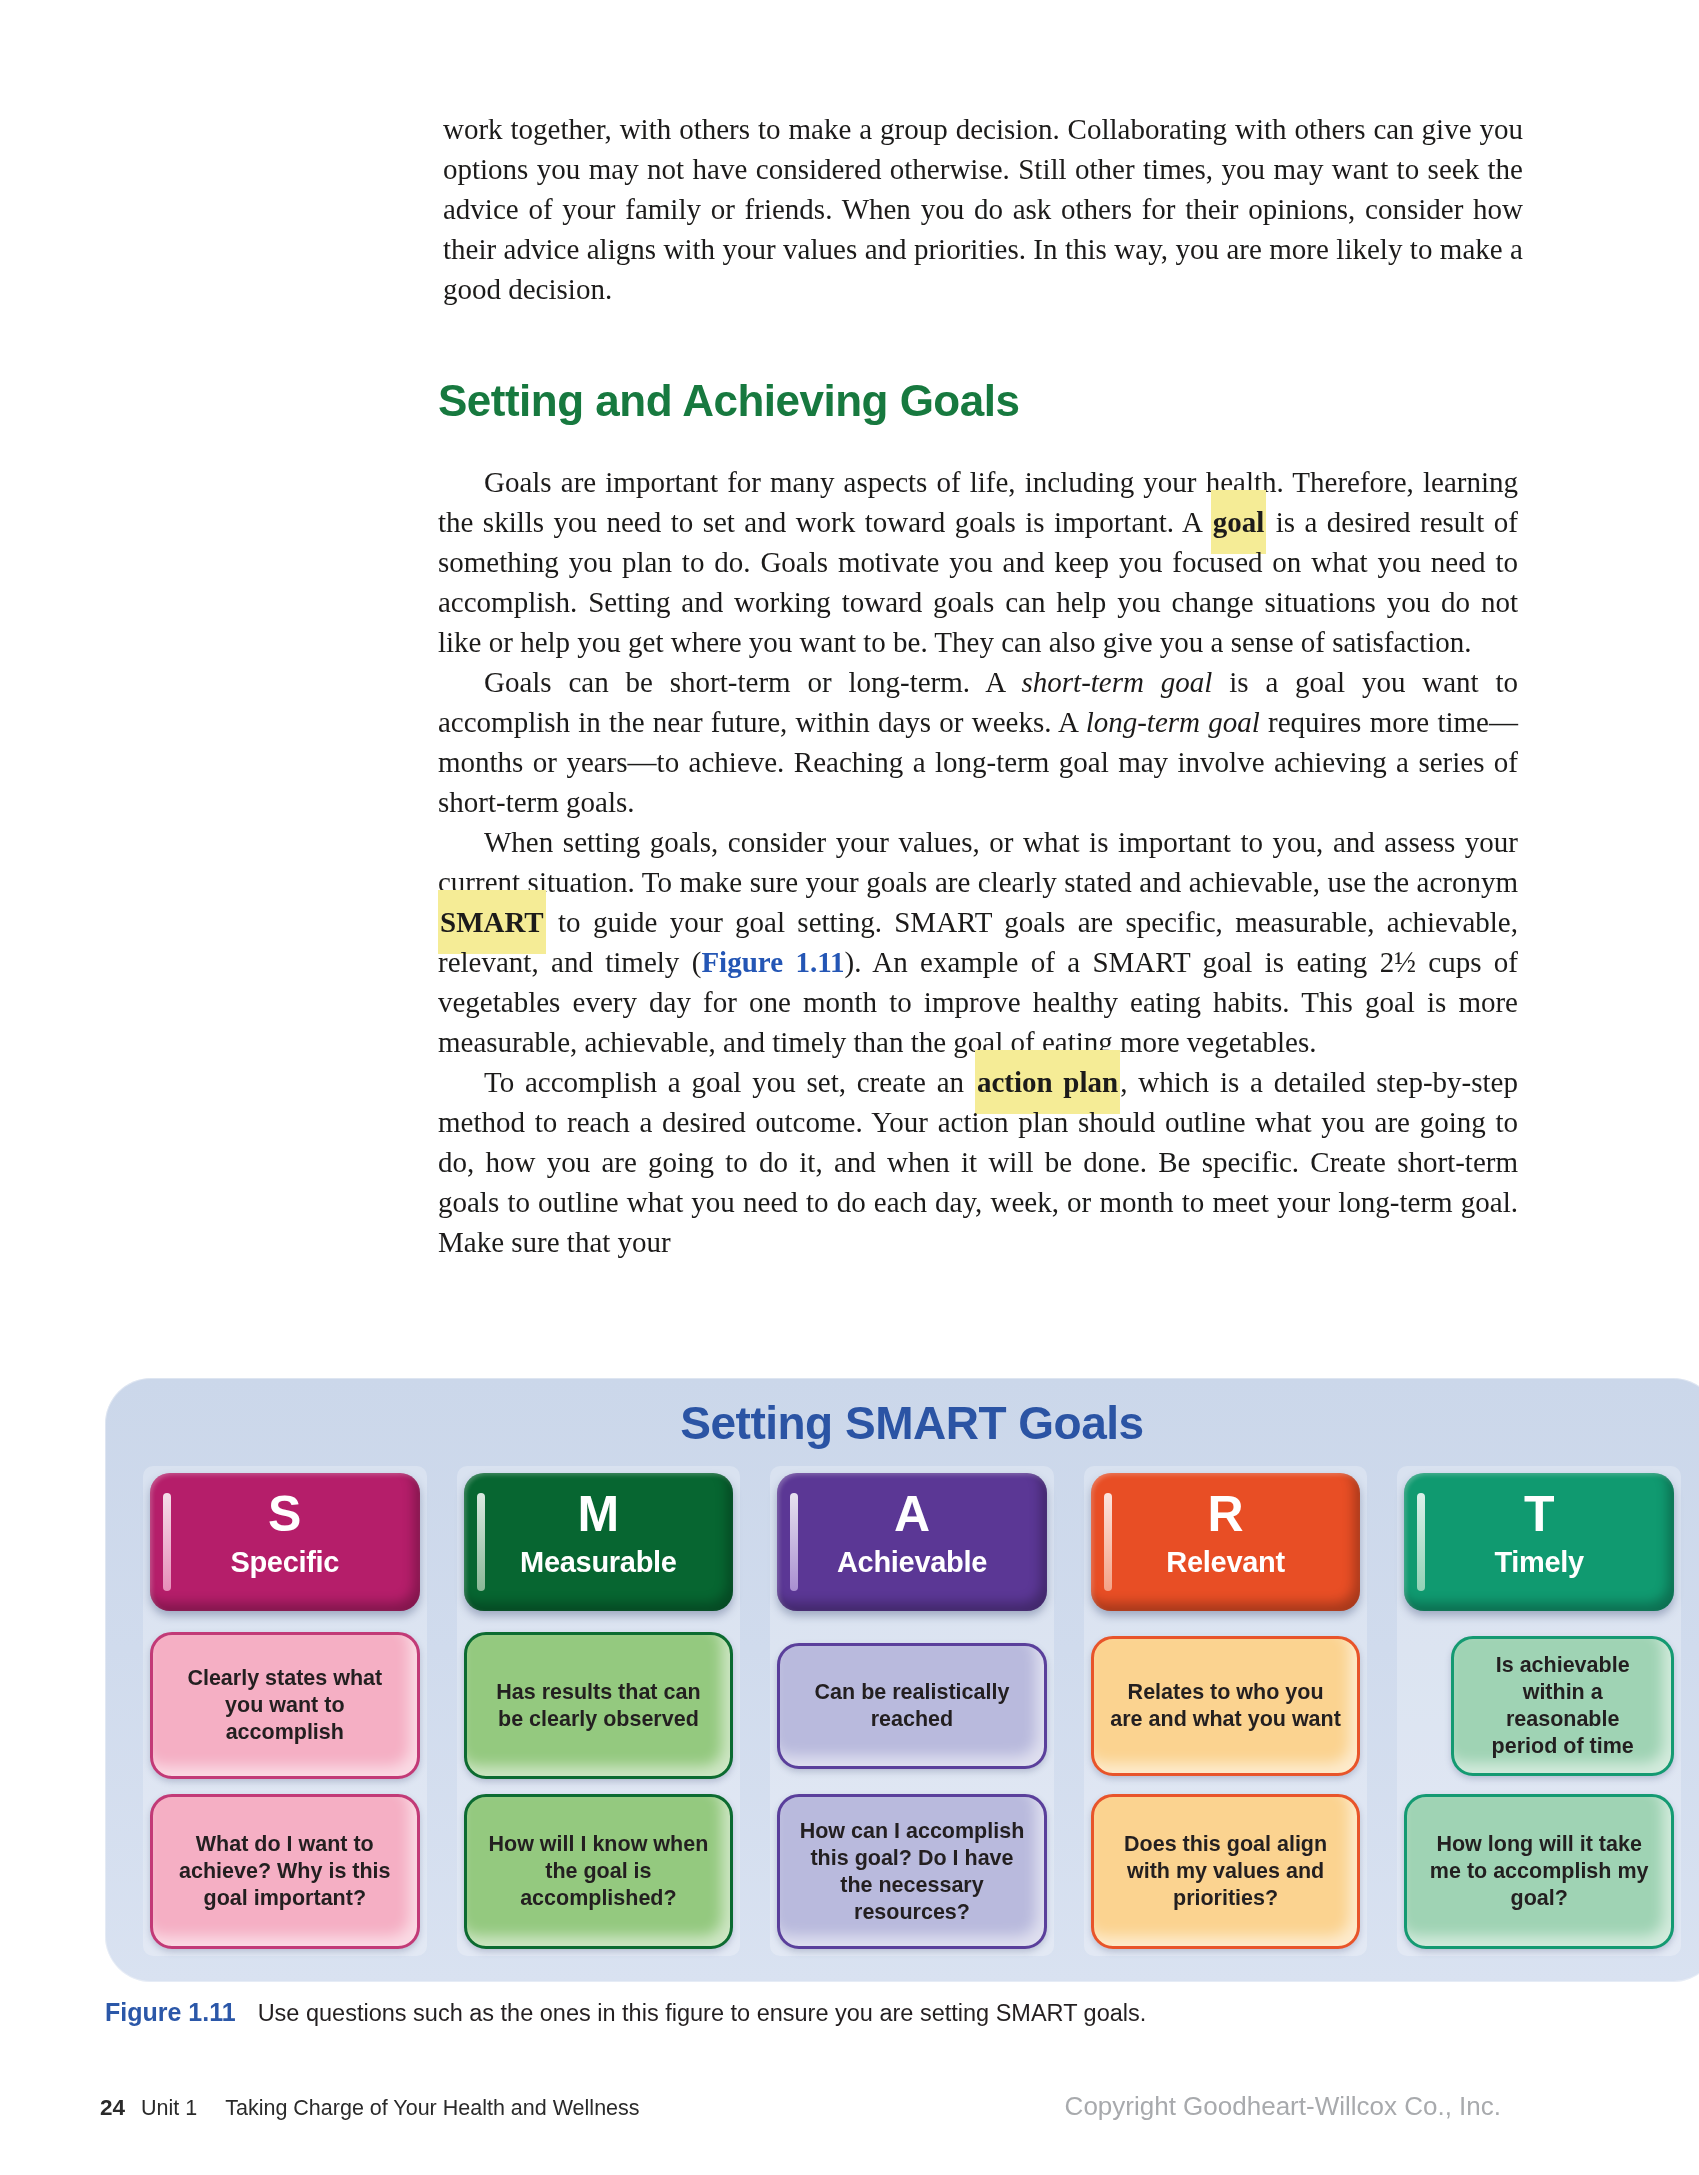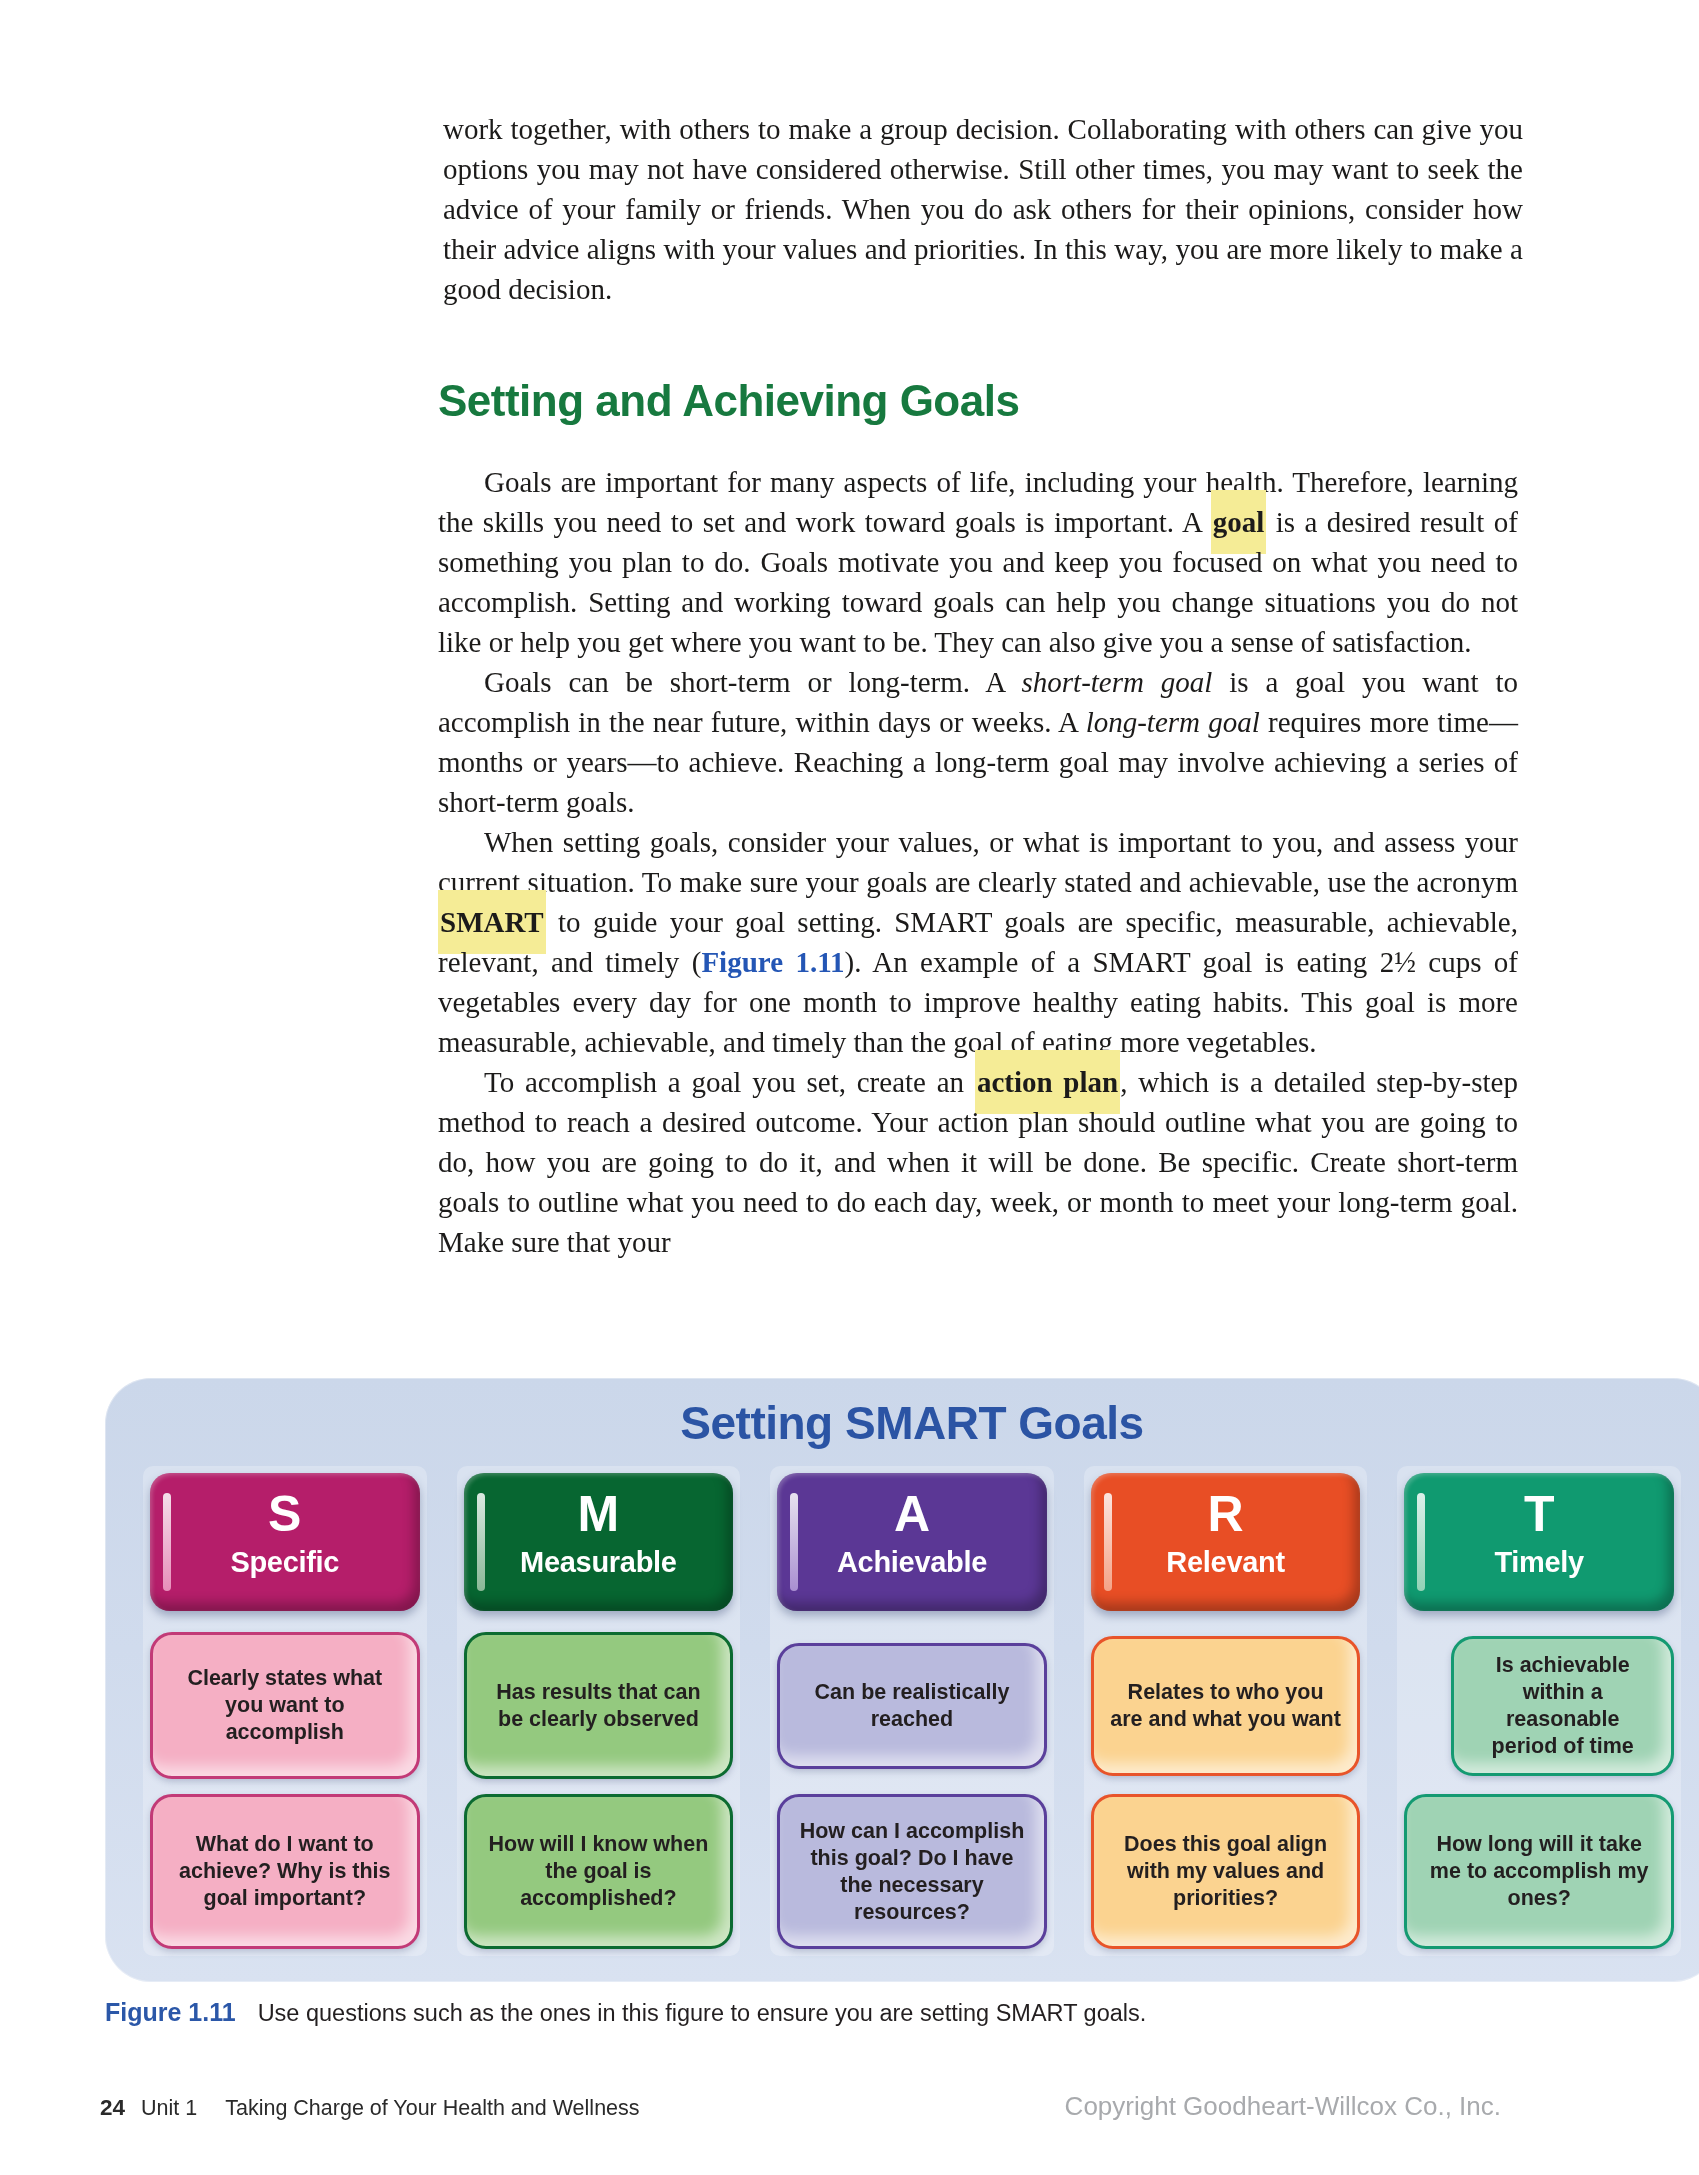--- a/index.html
+++ b/index.html
@@ -144,21 +144,21 @@
       <div class="figure-col" style="--hdr: #109a70; --acc: #93d2b6; --fill: #9fd3b4; --bdr: #149a72;">
         <div class="hdr-box">
           <span class="hdr-accent" style="background: linear-gradient(rgba(255, 255, 255, 0.85), rgb(147, 210, 182));"></span>
           <div class="hdr-letter">T</div>
           <div class="hdr-word">Timely</div>
         </div>
         <div class="row1-cell">
             <div class="light-box row1-box">Is achievable within a reasonable period of time</div>
           </div>
         <div class="row2-cell">
-            <div class="light-box row2-box">How long will it take me to accomplish my ones?</div>
+            <div class="light-box row2-box">How long will it take me to accomplish my goal?</div>
           </div>
       </div>
 
     </div>
   </div>
 
   <div class="caption">
     <span class="cap-label">Figure 1.11</span><span class="cap-text">Use questions such as the ones in this figure to ensure you are setting SMART goals.</span>
   </div>
 

